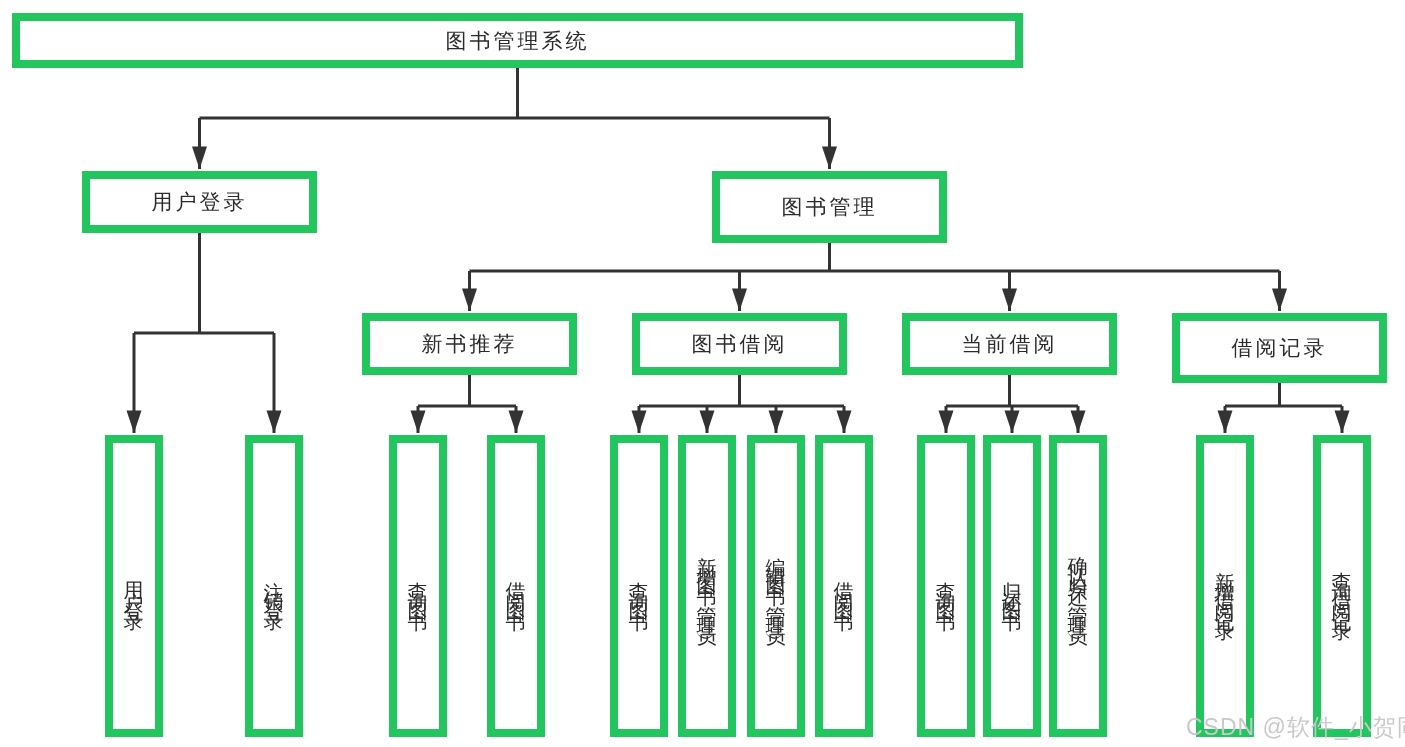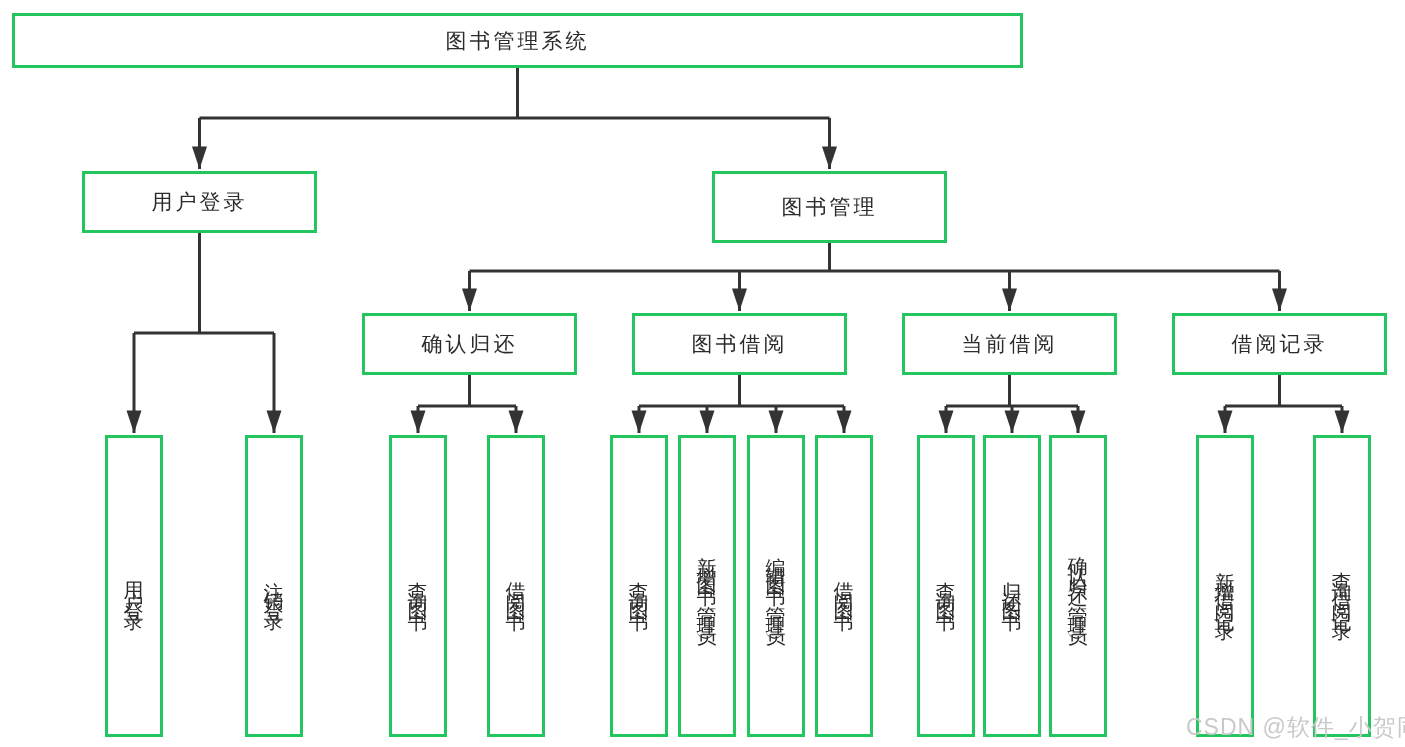--- a/index.html
+++ b/index.html
@@ -19,21 +19,21 @@
   #connectors {
     position: absolute;
     left: 0;
     top: 0;
     z-index: 1;
   }
   .box {
     position: absolute;
     box-sizing: border-box;
     background: #ffffff;
-    border: 3px solid #22c55e;
+    border: 8px solid #22c55e;
     display: flex;
     align-items: center;
     justify-content: center;
     z-index: 2;
   }
   .hbox {
     font-size: 21px;
     letter-spacing: 3px;
     white-space: nowrap;
   }
@@ -47,21 +47,21 @@
   }
   
   #root { left: 12px;  top: 13px;  width: 1011px; height: 55px; }
   
   #l2a  { left: 82px;  top: 171px; width: 235px;  height: 62px; }
   #l2b  { left: 712px; top: 171px; width: 235px;  height: 72px; }
   
   #l3a  { left: 362px;  top: 313px; width: 215px; height: 62px; }
   #l3b  { left: 632px;  top: 313px; width: 215px; height: 62px; }
   #l3c  { left: 902px;  top: 313px; width: 215px; height: 62px; }
-  #l3d  { left: 1172px; top: 313px; width: 215px; height: 62px; }
+  #l3d  { left: 1172px; top: 313px; width: 215px; height: 70px; }
   
   .leaf { top: 435px; width: 58px; height: 302px; }
   #lf1  { left: 105px; }
   #lf2  { left: 245px; }
   #lf3  { left: 389px; }
   #lf4  { left: 487px; }
   #lf5  { left: 610px; }
   #lf6  { left: 678px; }
   #lf7  { left: 747px; }
   #lf8  { left: 815px; }
@@ -127,21 +127,21 @@
       <path d="M1225,406 L1225,433" marker-end="url(#arw)"></path>
       <path d="M1342,406 L1342,433" marker-end="url(#arw)"></path>
     </g>
   </svg>
 
   <div class="box hbox" id="root">图书管理系统</div>
 
   <div class="box hbox" id="l2a">用户登录</div>
   <div class="box hbox" id="l2b">图书管理</div>
 
-  <div class="box hbox" id="l3a">确认归还</div>
+  <div class="box hbox" id="l3a">新书推荐</div>
   <div class="box hbox" id="l3c">当前借阅</div>
   <div class="box hbox" id="l3b">图书借阅</div>
   <div class="box hbox" id="l3d">借阅记录</div>
 
   <div class="box vbox leaf" id="lf1">
     <span class="vtext">用户登录</span>
   </div>
   <div class="box vbox leaf" id="lf2">
     <span class="vtext">注销登录</span>
   </div>

